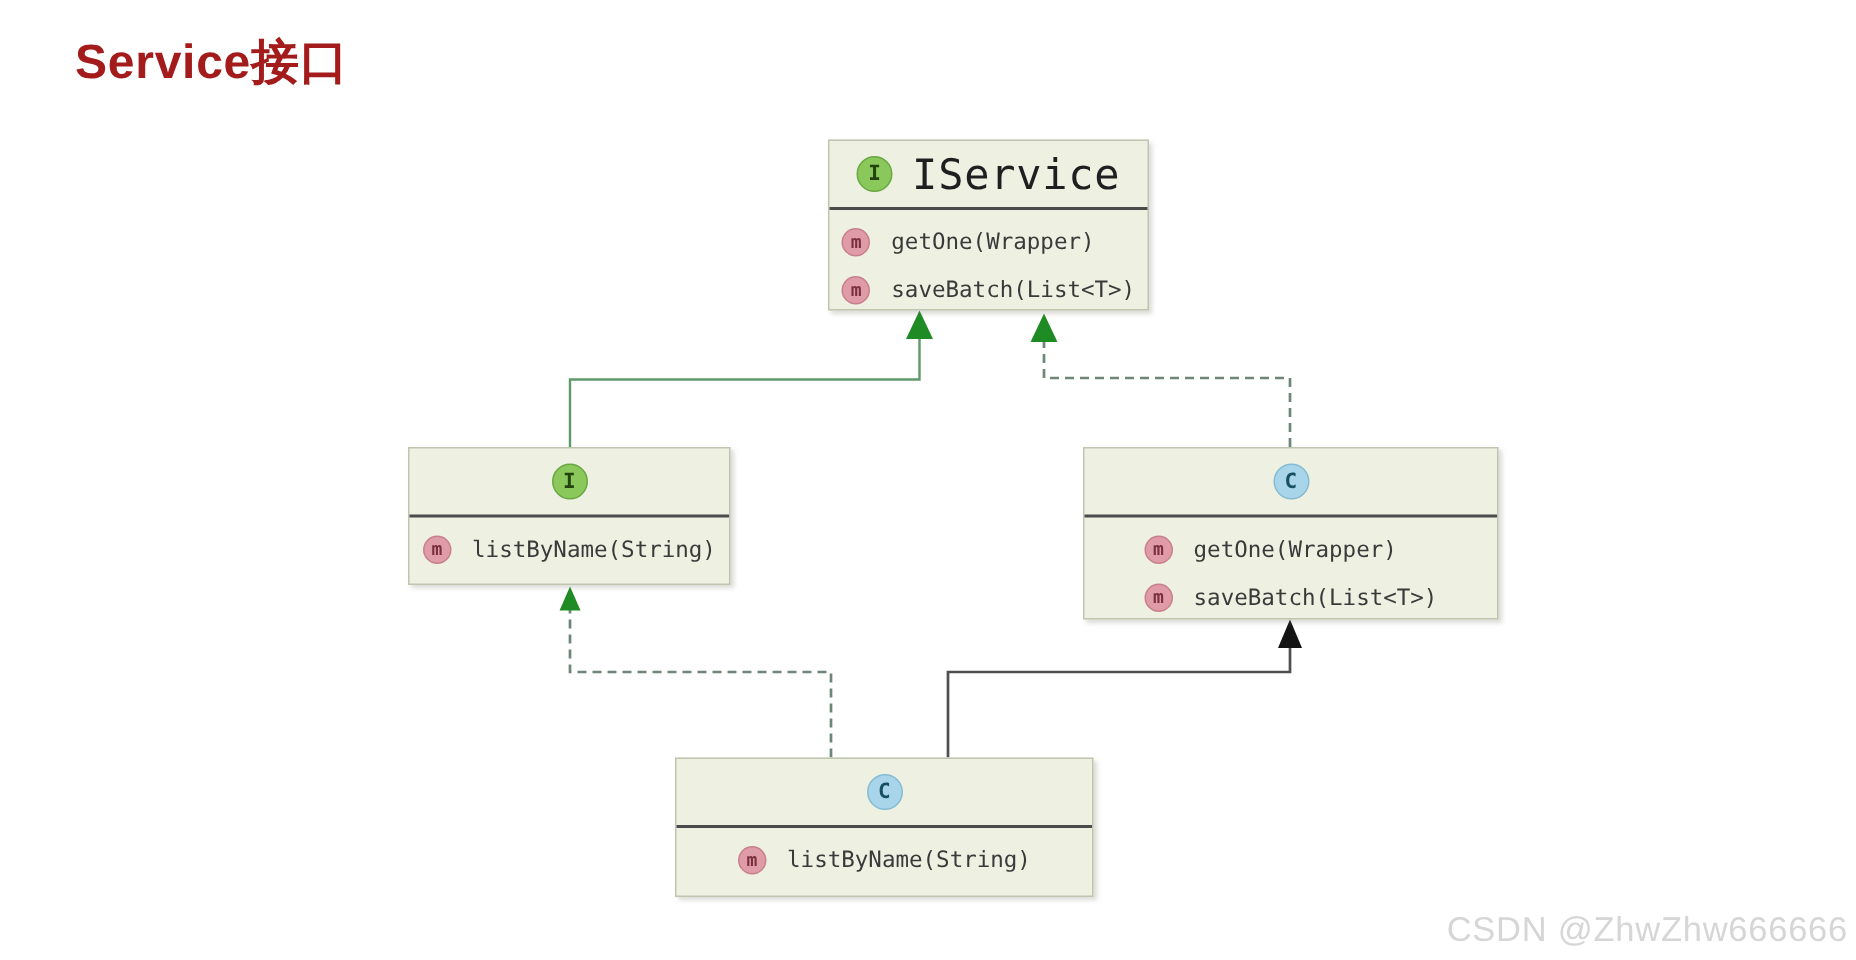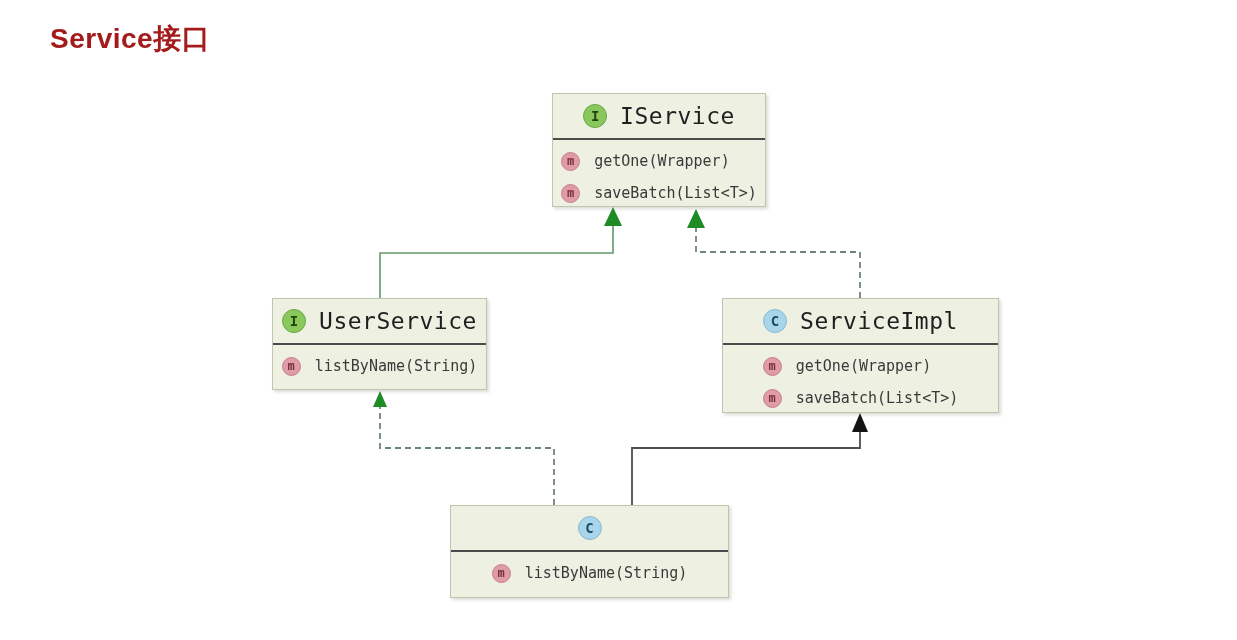--- a/index.html
+++ b/index.html
@@ -6,42 +6,42 @@
   .canvas{
     position:relative;
     width:1237px;height:640px;
     background:#ffffff;
     overflow:hidden;
     font-family:"DejaVu Sans Mono","Liberation Mono",monospace;
   }
   .page-title{
     position:absolute;left:50px;top:20px;margin:0;
     font-family:"Liberation Sans","DejaVu Sans",sans-serif;
-    font-weight:bold;font-size:28px;letter-spacing:0.5px;
+    font-weight:bold;font-size:32px;letter-spacing:0.5px;
     color:#a31b1b;
   }
   svg.edges{position:absolute;left:0;top:0;z-index:1;}
   .uml-box{
     position:absolute;z-index:2;
     background:#eef0e2;
     border:1px solid #bfc5ae;
     box-shadow:2px 2px 3px rgba(110,115,95,0.25);
     box-sizing:border-box;
   }
   #box-iservice        {left:552px;top:93px; width:214px;height:114px;}
   #box-userservice     {left:272px;top:298px;width:215px;height:92px;}
   #box-serviceimpl     {left:722px;top:298px;width:277px;height:115px;}
   #box-userserviceimpl {left:450px;top:505px;width:279px;height:93px;}
   .uml-header{
     height:44px;
     display:flex;align-items:center;justify-content:center;gap:13px;
     border-bottom:2px solid #4b4b4b;
   }
   .uml-title{
-    font-size:23px;color:#1f1f1f;letter-spacing:0.5px;white-space:nowrap;
+    font-size:28px;color:#1f1f1f;letter-spacing:0.5px;white-space:nowrap;
   }
   .badge{
     display:inline-flex;align-items:center;justify-content:center;
     border-radius:50%;flex:0 0 auto;
     font-weight:bold;line-height:1;
   }
   .badge-i{width:22px;height:22px;font-size:14px;background:#8ac85c;border:1px solid #69a843;color:#23430f;}
   .badge-c{width:22px;height:22px;font-size:14px;background:#a9d5ea;border:1px solid #85bbd3;color:#174f63;}
   .badge-m{width:17px;height:17px;font-size:12px;background:#df9ba7;border:1px solid #c8808d;color:#7a2f3c;}
   .uml-body{width:max-content;margin:0 auto;padding-top:5px;}
@@ -90,34 +90,32 @@
       <div class="method-row">
         <span class="badge badge-m">m</span>
         <span class="method-label">saveBatch(List&lt;T&gt;)</span>
       </div>
     </div>
   </div>
 
   <div class="uml-box" id="box-userservice">
     <div class="uml-header">
       <span class="badge badge-i">I</span>
-      <span class="uml-title">UserService</span>
     </div>
     <div class="uml-body">
       <div class="method-row">
         <span class="badge badge-m">m</span>
         <span class="method-label">listByName(String)</span>
       </div>
     </div>
   </div>
 
   <div class="uml-box" id="box-serviceimpl">
     <div class="uml-header">
       <span class="badge badge-c">C</span>
-      <span class="uml-title">ServiceImpl</span>
     </div>
     <div class="uml-body">
       <div class="method-row">
         <span class="badge badge-m">m</span>
         <span class="method-label">getOne(Wrapper)</span>
       </div>
       <div class="method-row">
         <span class="badge badge-m">m</span>
         <span class="method-label">saveBatch(List&lt;T&gt;)</span>
       </div>
@@ -129,14 +127,15 @@
       <span class="badge badge-c">C</span>
     </div>
     <div class="uml-body">
       <div class="method-row">
         <span class="badge badge-m">m</span>
         <span class="method-label">listByName(String)</span>
       </div>
     </div>
   </div>
 
+  <div class="watermark">CSDN @ZhwZhw666666</div>
 
 </div>
 
 </body></html>

